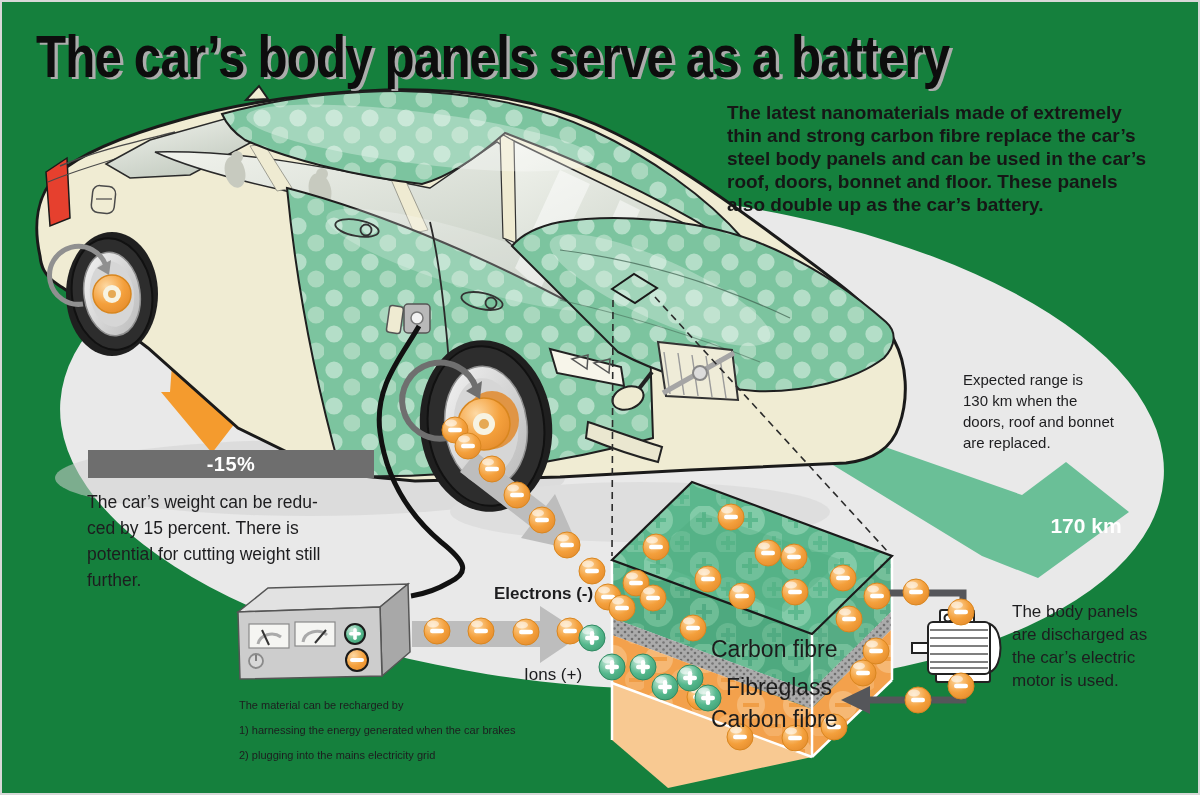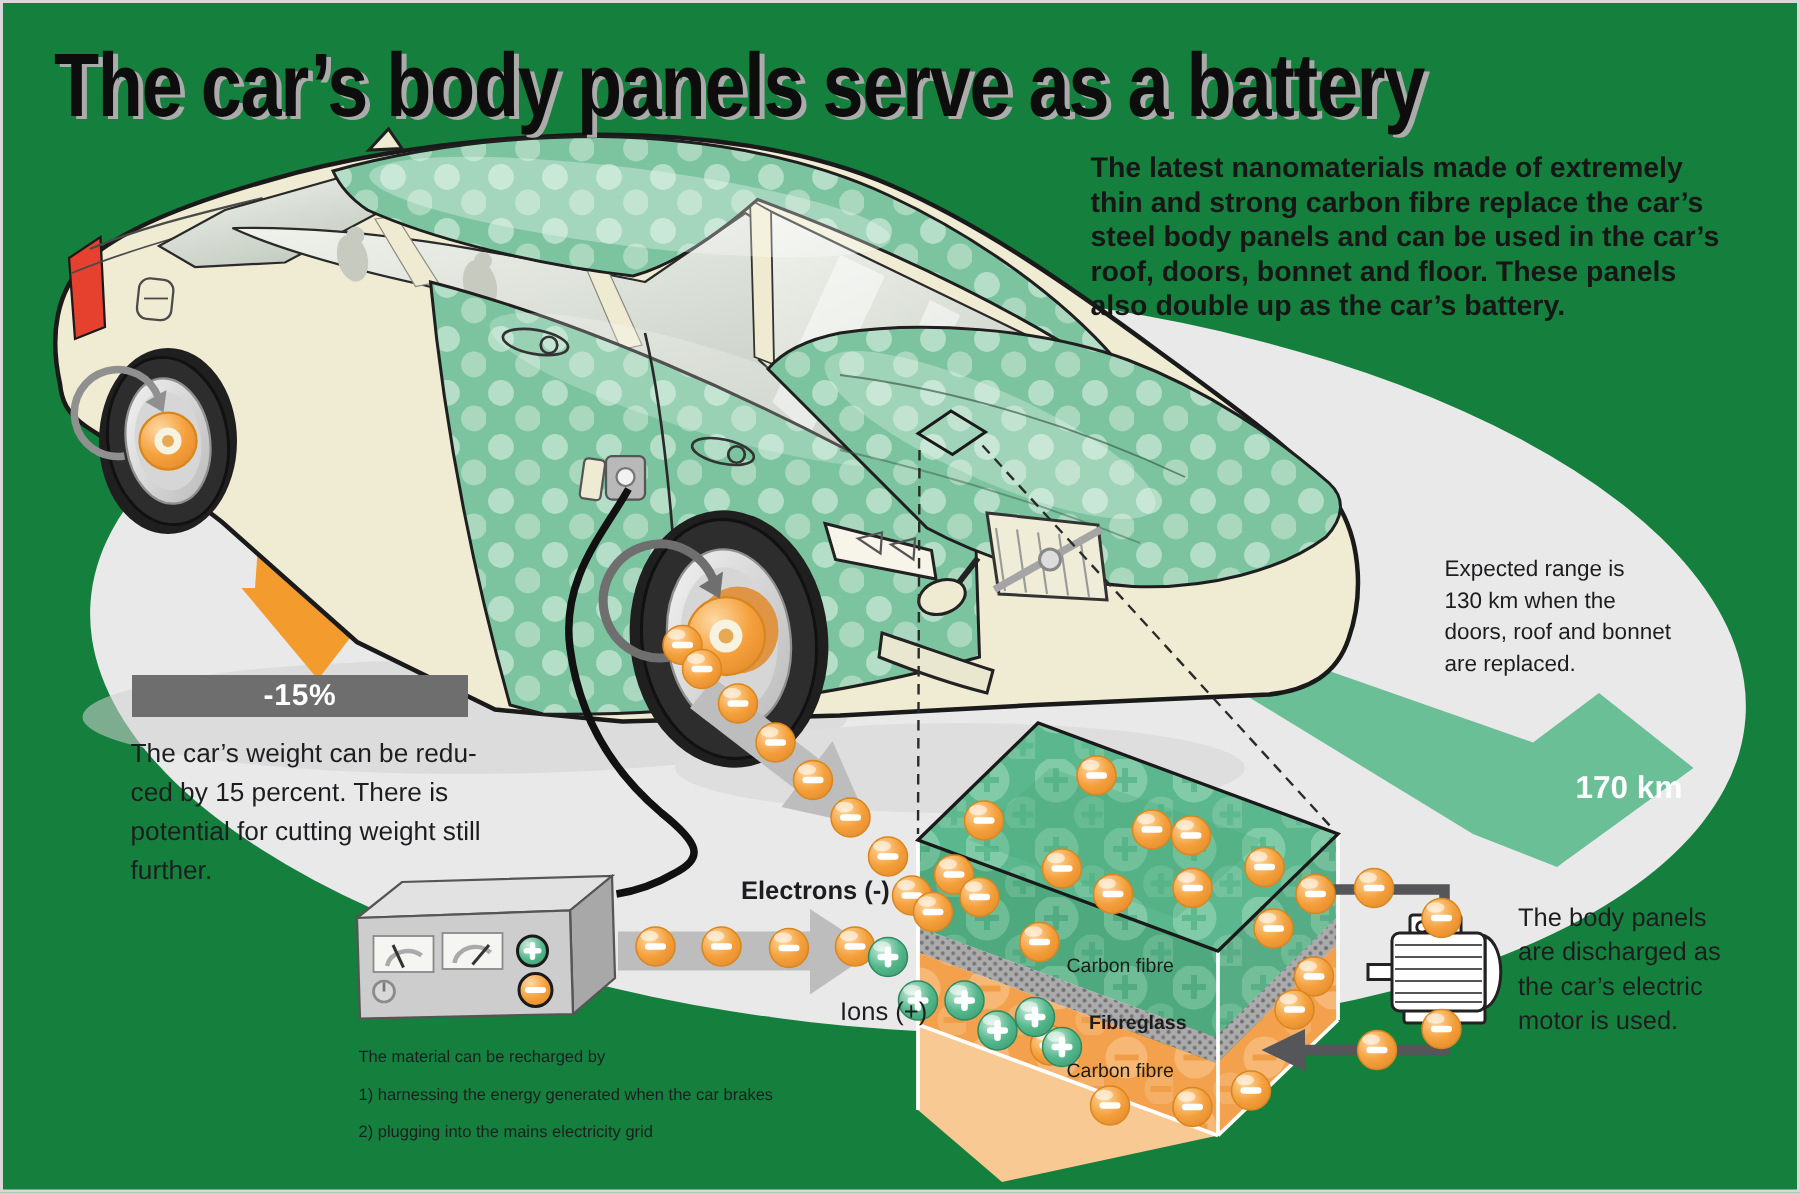--- a/index.html
+++ b/index.html
@@ -10,35 +10,35 @@
   }
   #art{position:absolute;left:0;top:0;}
   .txt{position:absolute;color:#1d1d1f;}
   #title{
     left:36px;top:22px;font-size:60px;font-weight:bold;color:#0d0d0d;
     transform:scaleX(0.82);transform-origin:left top;white-space:nowrap;
     letter-spacing:-1px;text-shadow:4px 2px 0 #ababab;
   }
   #intro{left:727px;top:101px;font-size:19px;font-weight:bold;line-height:23px;color:#161616;}
   #weight-badge{
-    left:88px;top:450px;width:224px;height:28px;background:#6e6e6e;
+    left:88px;top:450px;width:286px;height:28px;background:#6e6e6e;
     display:flex;align-items:center;justify-content:center;
     color:#ffffff;font-size:20px;font-weight:bold;letter-spacing:.5px;
   }
   #weight-text{left:87px;top:489px;font-size:17.5px;line-height:26px;}
   #range-text{left:963px;top:369px;font-size:15px;line-height:21px;}
   #range-label{
     left:1040px;top:514px;width:92px;text-align:center;color:#ffffff;
     font-size:21px;font-weight:bold;
   }
   #electrons-label{left:494px;top:584px;font-size:17px;font-weight:bold;}
-  #ions-label{left:524px;top:665px;font-size:17px;margin-left:36px;}
-  .layer-label{font-size:13px;color:#1c1c1c;}
+  #ions-label{left:524px;top:665px;font-size:17px;}
+  .layer-label{font-size:23px;color:#1c1c1c;}
   #layer-top{left:711px;top:636px;}
-  #layer-mid{left:726px;top:674px;font-weight:bold;}
+  #layer-mid{left:726px;top:674px;}
   #layer-bot{left:711px;top:706px;}
   #discharge-text{left:1012px;top:600px;font-size:17px;line-height:23px;}
   #recharge-text{left:239px;top:693px;font-size:11px;line-height:25px;}
 </style>
 </head>
 <body>
 
 <div id="stage">
 
 <svg id="art" width="1200" height="795" viewBox="0 0 1200 795">

